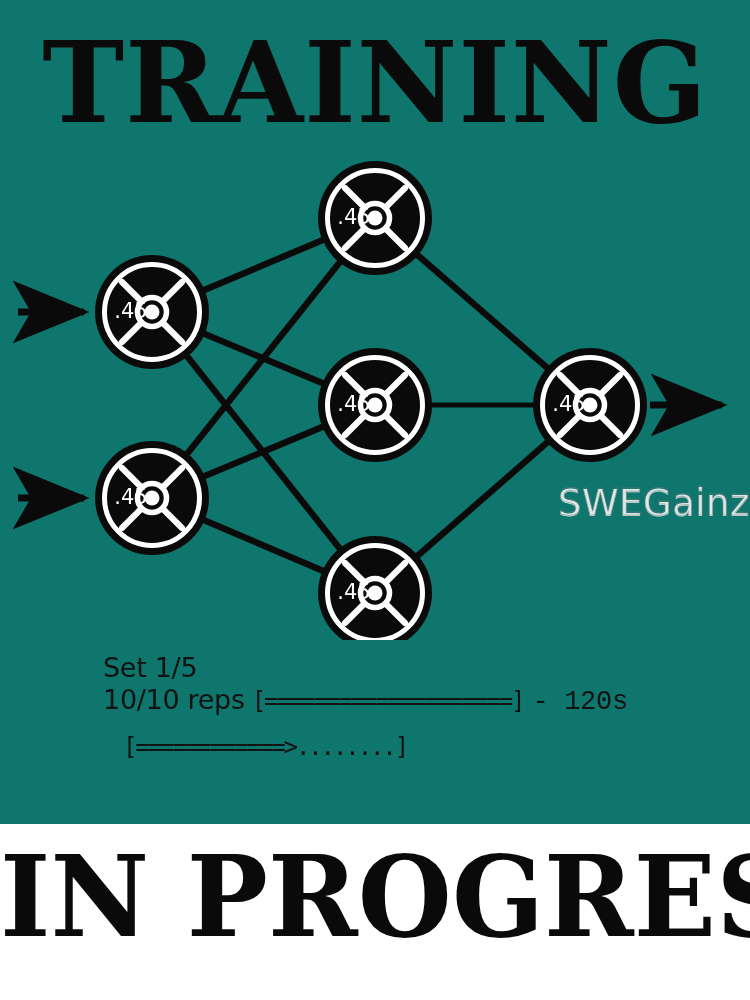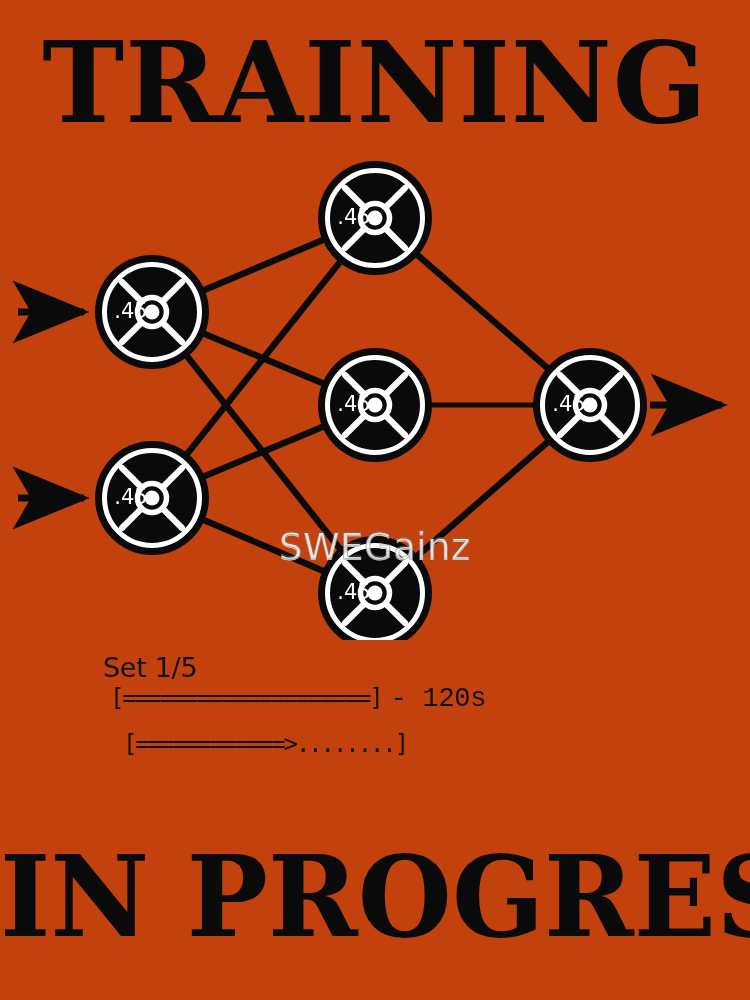--- a/index.html
+++ b/index.html
@@ -5,22 +5,22 @@
 <style>
   * { margin:0; padding:0; box-sizing:border-box; }
   html, body {
     width:750px; height:1000px;
     background:#ffffff;
     font-family:"Liberation Sans", sans-serif;
     overflow:hidden;
   }
   #poster {
     position:relative;
-    width:750px; height:1000px;
-    background:#c2410c;
+    width:750px; height:824px;
+    background:#0f766e;
   }
 
   
   .headline {
     position:absolute;
     left:0; width:750px;
     text-align:center;
     color:#0a0a0a;
     font-family:"DejaVu Serif", serif;
     font-weight:700;
@@ -48,31 +48,30 @@
     left:0; top:140px;
     width:750px; height:500px;
     display:block;
   }
 
   
   #watermark {
     position:absolute;
     left:0; top:481px;
     width:750px;
-    text-align:center;
+    text-align:right;
     font-family:"DejaVu Sans", sans-serif;
     font-size:37px;
     font-weight:400;
     letter-spacing:0.5px;
     color:rgba(255,255,255,0.0);
     -webkit-text-stroke:1px rgba(120,120,120,0.55);
     text-shadow:0 1px 0 rgba(255,255,255,0.85);
     pointer-events:none;
     user-select:none;
-    margin-top:44px;
   }
 
   
   #log {
     position:absolute;
     left:62px; top:652px;
     width:660px;
     color:#121212;
     margin-left:41px;
   }
@@ -194,20 +193,21 @@
     </g>
   </svg>
 
   <div id="watermark">SWEGainz</div>
 
   <div id="log">
 
     <div class="set-block">
       <div class="set-label">Set 1/5</div>
       <div class="set-progress">
+        <span class="reps-label">10/10 reps</span>
         <span class="bar bar-gap-1">[====================]</span>
         <span class="rest">- 120s</span>
       </div>
     </div>
 
     <div class="set-block">
       <div class="set-progress">
         <span class="bar bar-gap-2">[============&gt;........]</span>
         <span class="rest"></span>
       </div>

